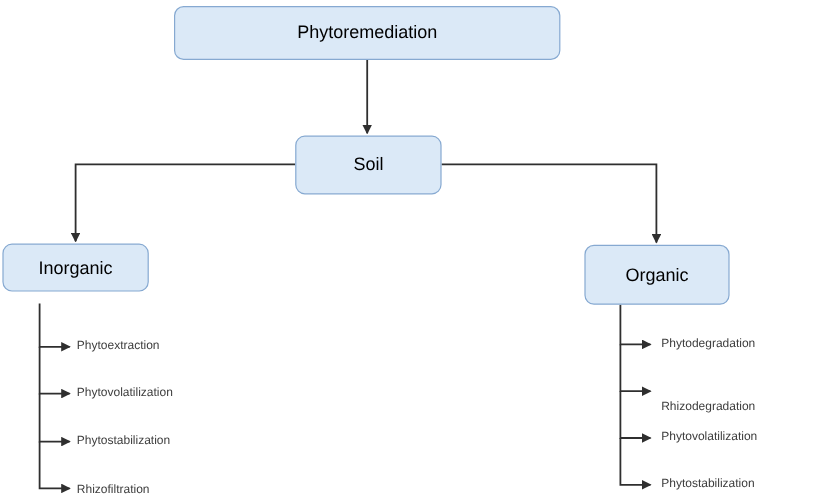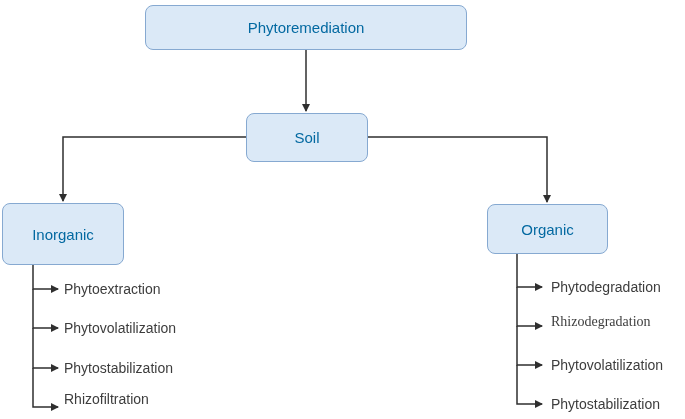--- a/index.html
+++ b/index.html
@@ -24,39 +24,39 @@
   }
   .node {
     position: absolute;
     box-sizing: border-box;
     background: #dbe9f7;
     border: 1.5px solid #86a9d1;
     border-radius: 8px;
     display: flex;
     align-items: center;
     justify-content: center;
-    color: #0369a1;
+    color: #000000;
     font-size: 15px;
   }
   .node-root     { left: 145px; top: 5px;   width: 322px; height: 45px; }
   .node-soil     { left: 246px; top: 113px; width: 122px; height: 49px; text-align: center; }
-  .node-inorganic{ left: 2px;   top: 203px; width: 122px; height: 62px; }
+  .node-inorganic{ left: 2px;   top: 203px; width: 122px; height: 40px; }
   .node-organic  { left: 487px; top: 204px; width: 121px; height: 50px; text-align: center; }
   .leaf {
     position: absolute;
     height: 18px;
     line-height: 18px;
-    font-size: 14px;
+    font-size: 10px;
     color: #3d3d3d;
     white-space: nowrap;
   }
   .leaf-l { left: 64px; }
   .leaf-r { left: 551px; text-align: right; }
-  .l0 { top: 280px; } .l1 { top: 319px; } .l2 { top: 359px; } .l3 { top: 390px; }
-  .r0 { top: 278px; } .r1 { top: 313px; font-family: Liberation Serif, serif; } .r2 { top: 356px; } .r3 { top: 395px; }
+  .l0 { top: 280px; } .l1 { top: 319px; } .l2 { top: 359px; } .l3 { top: 400px; }
+  .r0 { top: 278px; } .r1 { top: 331px; } .r2 { top: 356px; } .r3 { top: 395px; }
 </style>
 </head>
 <body>
 
 <div class="diagram">
 
   <svg class="connectors" viewBox="0 0 685 419" xmlns="http://www.w3.org/2000/svg">
     <defs>
       <marker id="arrow" viewBox="0 0 8 8" markerWidth="8" markerHeight="8" refX="7" refY="4" orient="auto" markerUnits="userSpaceOnUse">
         <path d="M0,0 L8,4 L0,8 z" fill="#2f2f2f"></path>

